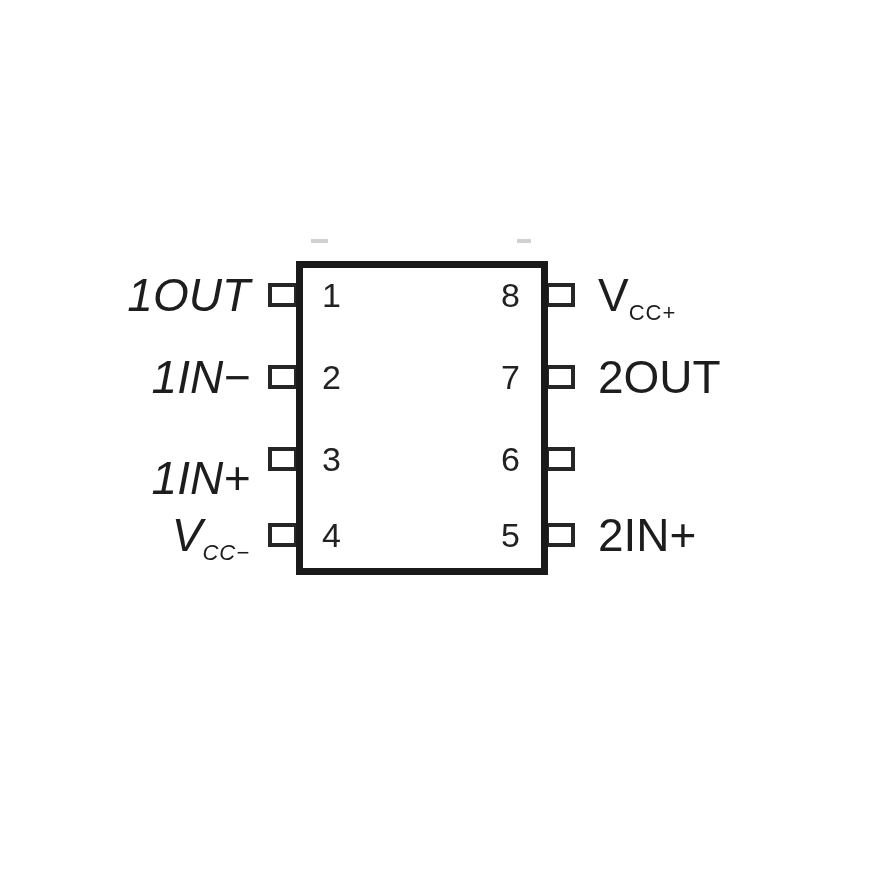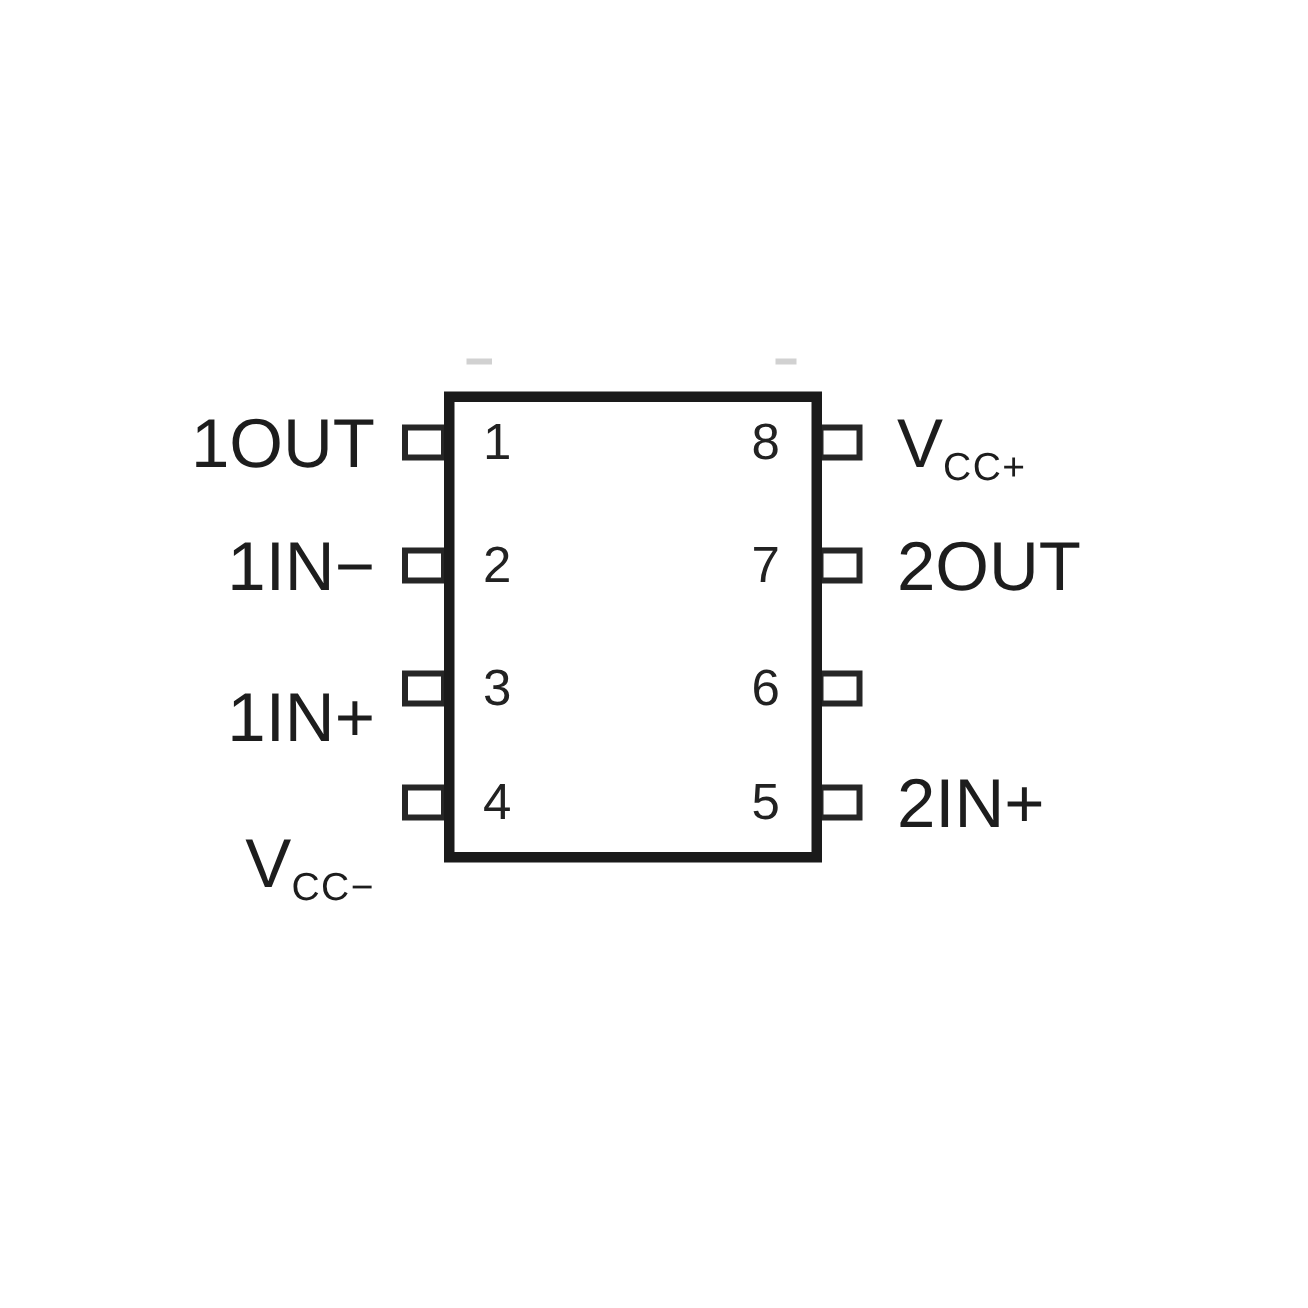--- a/index.html
+++ b/index.html
@@ -64,27 +64,28 @@
     position: absolute;
     font-size: 46px;
     line-height: 1;
     color: #1d1d1d;
     white-space: nowrap;
     z-index: 4;
   }
   .pin-label.left {
     right: 622px;          
     text-align: left;
+    font-style: italic;
   }
   .pin-label.right {
     left: 598px;
     text-align: left;
   }
   .pin-label .sub {
-    font-size: 26px;
+    font-size: 22px;
     vertical-align: baseline;
     position: relative;
     top: 9px;
     letter-spacing: 1px;
   }
 
   
   .artifact {
     position: absolute;
     height: 4px;
@@ -128,21 +129,21 @@
 
   <div class="pin-label left" style="top:272px;">
     <span>1OUT</span>
   </div>
   <div class="pin-label left" style="top:354px;margin-left:44px;">
     <span>1IN−</span>
   </div>
   <div class="pin-label left" style="top:436px;margin-top:19px;">
     <span>1IN+</span>
   </div>
-  <div class="pin-label left" style="top:512px;margin-top:40px;">
+  <div class="pin-label left" style="top:512px;">
     <span>V</span><span class="sub">CC−</span>
   </div>
 
   <div class="pin-label right" style="top:272px;">
     <span>V</span><span class="sub">CC+</span>
   </div>
   <div class="pin-label right" style="top:354px;">
     <span>2OUT</span>
   </div>
   <div class="pin-label right" style="top:512px;">

